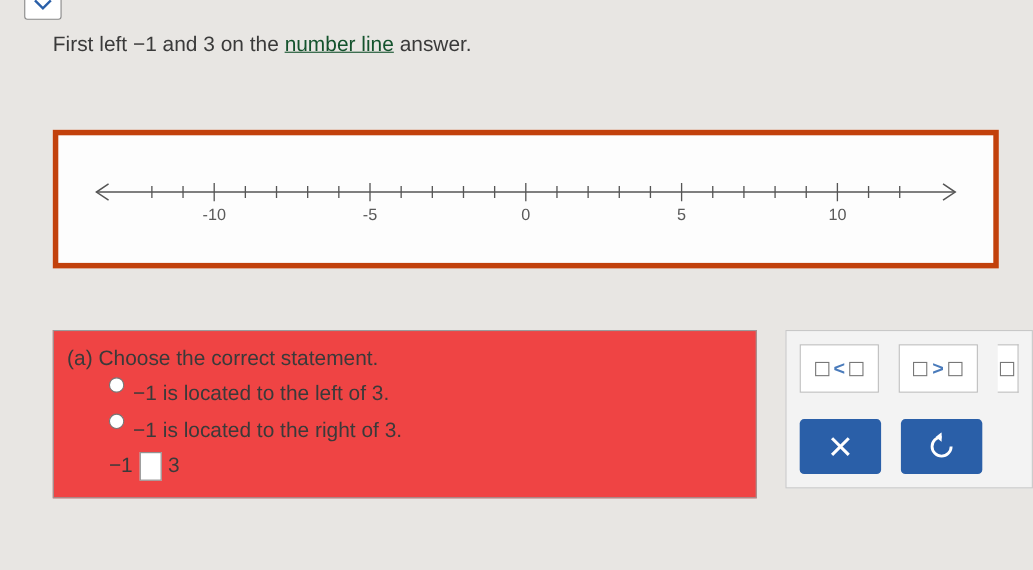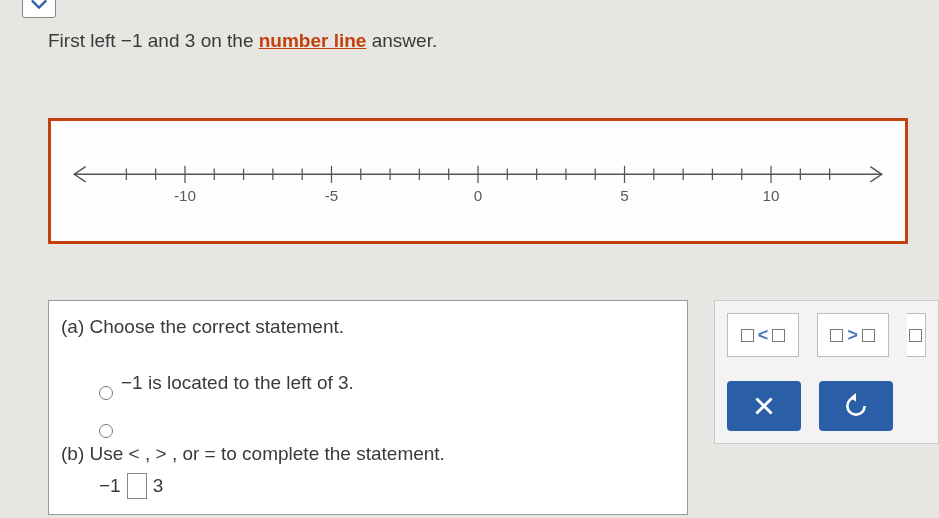--- a/index.html
+++ b/index.html
@@ -28,59 +28,57 @@
     }
     .chevron-box svg { width: 18px; height: 14px; }
     .instructions {
       position: absolute;
       top: 26px;
       left: 48px;
       line-height: 1.55;
     }
     .underlined {
       text-decoration: underline;
-      color: #c2410c;
-      font-weight: bold;
+      color: #14532d;
     }
     .numberline-box {
       position: absolute;
       top: 118px;
       left: 48px;
       width: 860px;
       height: 126px;
       background: #fdfdfd;
-      border: 3px solid #c2410c;
+      border: 5px solid #c2410c;
     }
     .numberline-svg {
       width: 100%;
       height: 100%;
     }
     .nl-tick-label {
       font-size: 16px;
       fill: #5a5a5a;
       text-anchor: middle;
       font-family: Arial, sans-serif;
     }
     .parts-box {
       position: absolute;
       top: 300px;
       left: 48px;
       width: 640px;
       border: 1px solid #9a9a9a;
-      background: #ffffff;
+      background: #ef4444;
       padding: 10px 12px 12px 12px;
       font-size: 19px;
       line-height: 1.7;
     }
     .radio-row {
       display: flex;
-      align-items: flex-end;
+      align-items: flex-start;
       margin-left: 38px;
       gap: 8px;
-      margin-top: 24px;
     }
     .radio-circle {
       width: 14px;
       height: 14px;
       border: 1.5px solid #777;
       border-radius: 50%;
       background: #fff;
       flex-shrink: 0;
     }
     .fill-box {
@@ -204,23 +202,21 @@
 </div>
 
 <div class="parts-box">
   <div>(a) Choose the correct statement.</div>
   <div class="radio-row">
     <span class="radio-circle"></span>
     <span>−1 is located to the left of 3.</span>
   </div>
   <div class="radio-row">
     <span class="radio-circle"></span>
-  </div>
-  <div>
-    <span>(b) Use </span><span>&lt; , &gt; , or =</span><span> to complete the statement.</span>
+    <span>−1 is located to the right of 3.</span>
   </div>
   <div class="part-b-line">
     <span>−1</span>
     <span class="fill-box"></span>
     <span>3</span>
   </div>
 </div>
 
 <div class="palette">
   <div class="palette-row">

